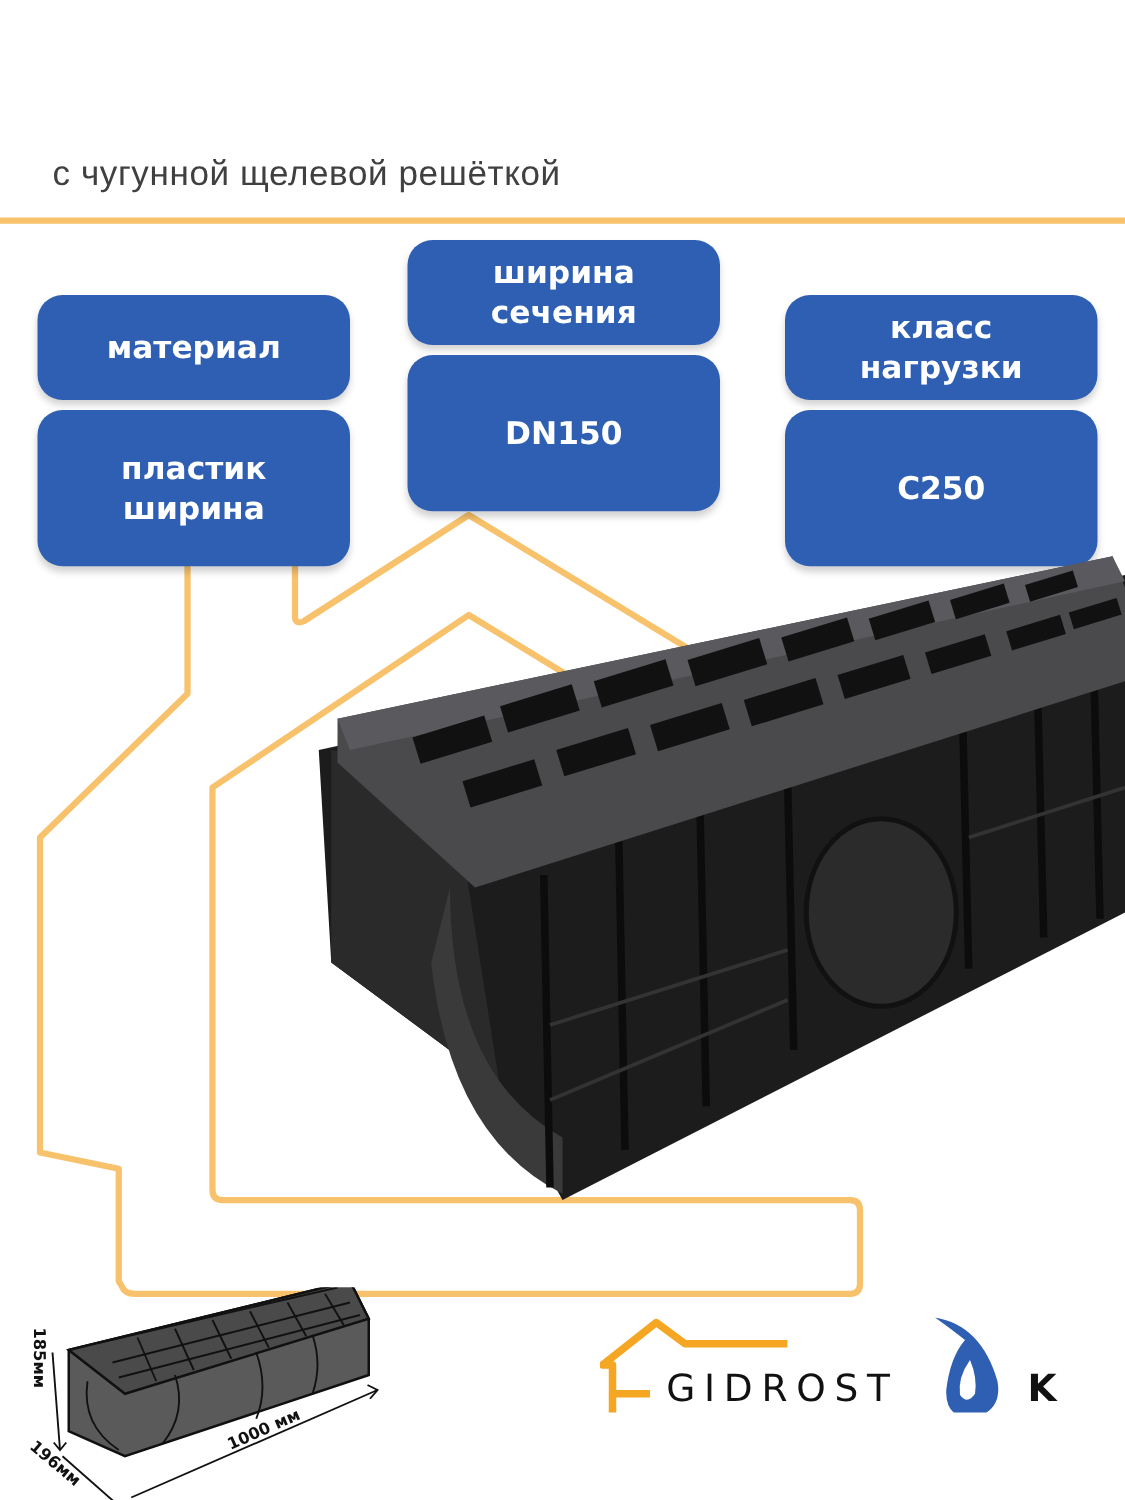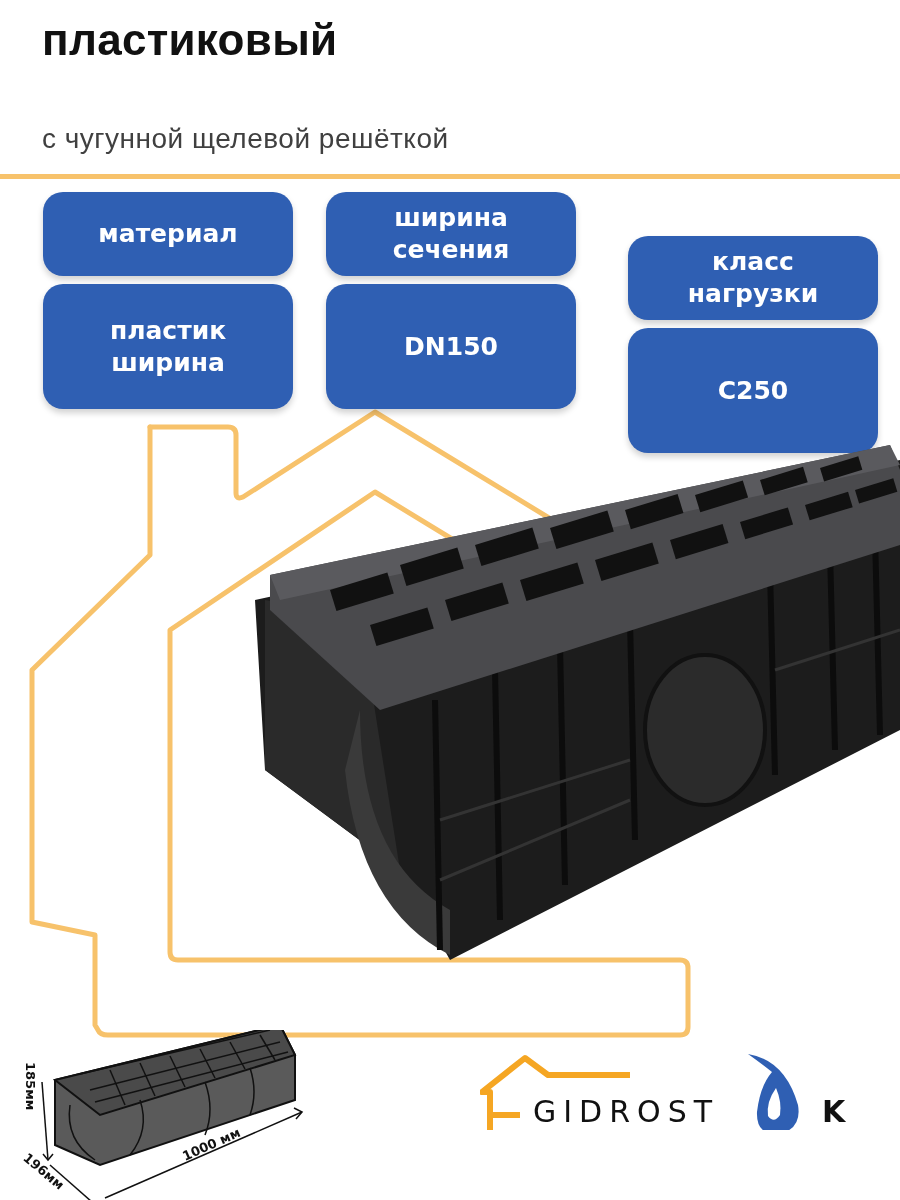--- a/index.html
+++ b/index.html
@@ -3,34 +3,33 @@
 <meta charset="utf-8">
 <style>
   html,body{margin:0;padding:0;background:#ffffff;}
   body{width:900px;height:1200px;position:relative;overflow:hidden;font-family:"Liberation Sans",sans-serif;}
   .title{position:absolute;left:42px;top:14px;font-family:"Liberation Sans",sans-serif;font-weight:700;font-size:44px;line-height:52px;color:#111;letter-spacing:0.3px;}
   .subtitle{position:absolute;left:42px;top:116px;font-family:"Liberation Sans",sans-serif;font-weight:400;font-size:28px;line-height:46px;color:#404040;letter-spacing:0.5px;}
   .divider{position:absolute;left:0;top:174px;width:900px;height:5px;background:#f7c26b;}
   .card{position:absolute;width:250px;background:#2f5fb3;border-radius:20px;color:#fff;display:flex;align-items:center;justify-content:center;text-align:center;font-family:"DejaVu Sans",sans-serif;font-weight:700;font-size:25px;line-height:32px;box-shadow:0 4px 6px rgba(0,0,0,0.18);white-space:pre-line;}
   .row1{top:192px;height:84px;}
   .row2{top:284px;height:125px;}
-  .c1{left:43px;} .c2{left:326px;text-align:center;} .c3{left:628px;margin-top:44px;}
+  .c1{left:30px;margin-top:44px;} .c2{left:326px;text-align:center;} .c3{left:628px;margin-top:44px;}
   svg.house{position:absolute;left:0;top:0;}
   .product{position:absolute;left:250px;top:440px;width:650px;height:520px;}
   .schematic{position:absolute;left:0;top:1030px;width:330px;height:170px;}
   .logo{position:absolute;left:480px;top:1050px;width:400px;height:80px;}
   .logo-text{position:absolute;left:533px;top:1094px;font-family:"DejaVu Sans",sans-serif;font-weight:400;font-size:30px;letter-spacing:7px;color:#111;}
   .logo-k{position:absolute;left:822px;top:1094px;font-family:"DejaVu Sans",sans-serif;font-weight:700;font-size:30px;color:#111;}
   .dim{position:absolute;font-family:"DejaVu Sans",sans-serif;font-weight:700;font-size:13px;color:#111;}
 </style>
 </head>
 <body>
 
 <div class="title">
-  <div>пластиковый</div>
 </div>
 <div class="subtitle">с чугунной щелевой решёткой</div>
 <div class="divider"></div>
 
 <svg class="house" width="900" height="1200">
   <path d="M150 427 L228 427 Q236 427 236 435 L236 493 Q236 500 243 497 L375 412 L610 555" fill="none" stroke="#f7c26b" stroke-width="5" stroke-linejoin="round" stroke-linecap="round"></path>
   <path d="M150 427 L150 555 L32 670 L32 922 L95 935 L95 1025 L98 1030 Q100 1035 108 1035 L680 1035 Q688 1035 688 1027 L688 968 Q688 960 680 960 L178 960 Q170 960 170 952 L170 630 L375 492 L480 556" fill="none" stroke="#f7c26b" stroke-width="5" stroke-linejoin="round" stroke-linecap="round"></path>
 </svg>
 
 <div class="card row1 c1">материал</div>

